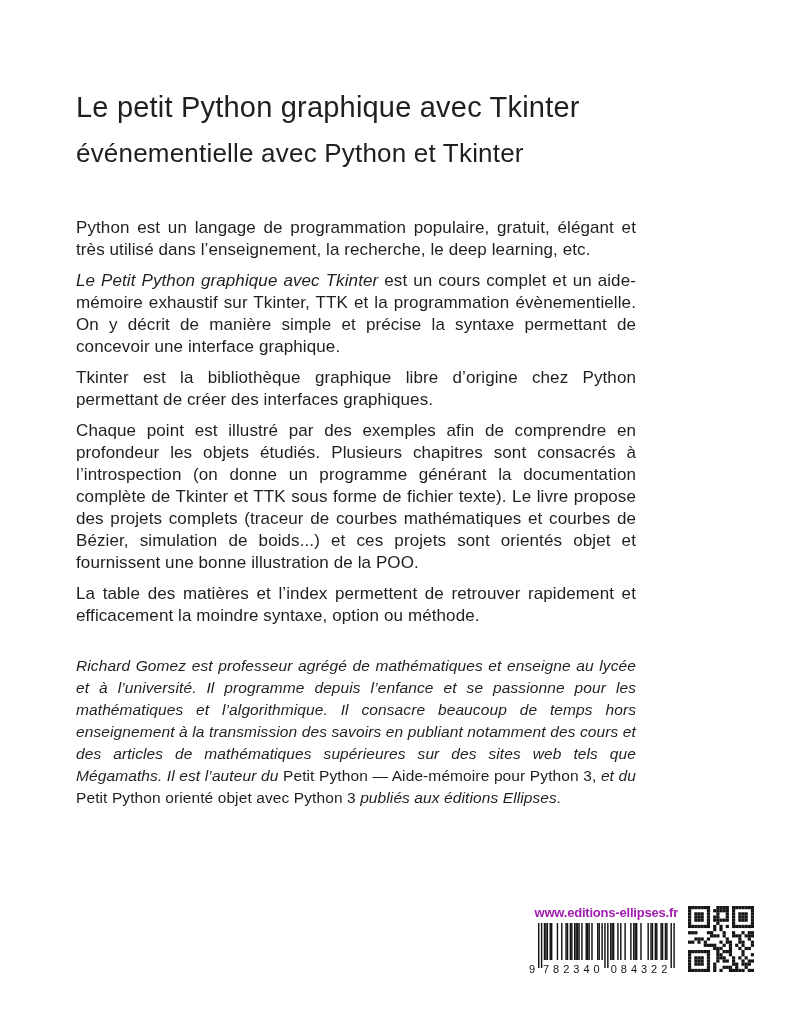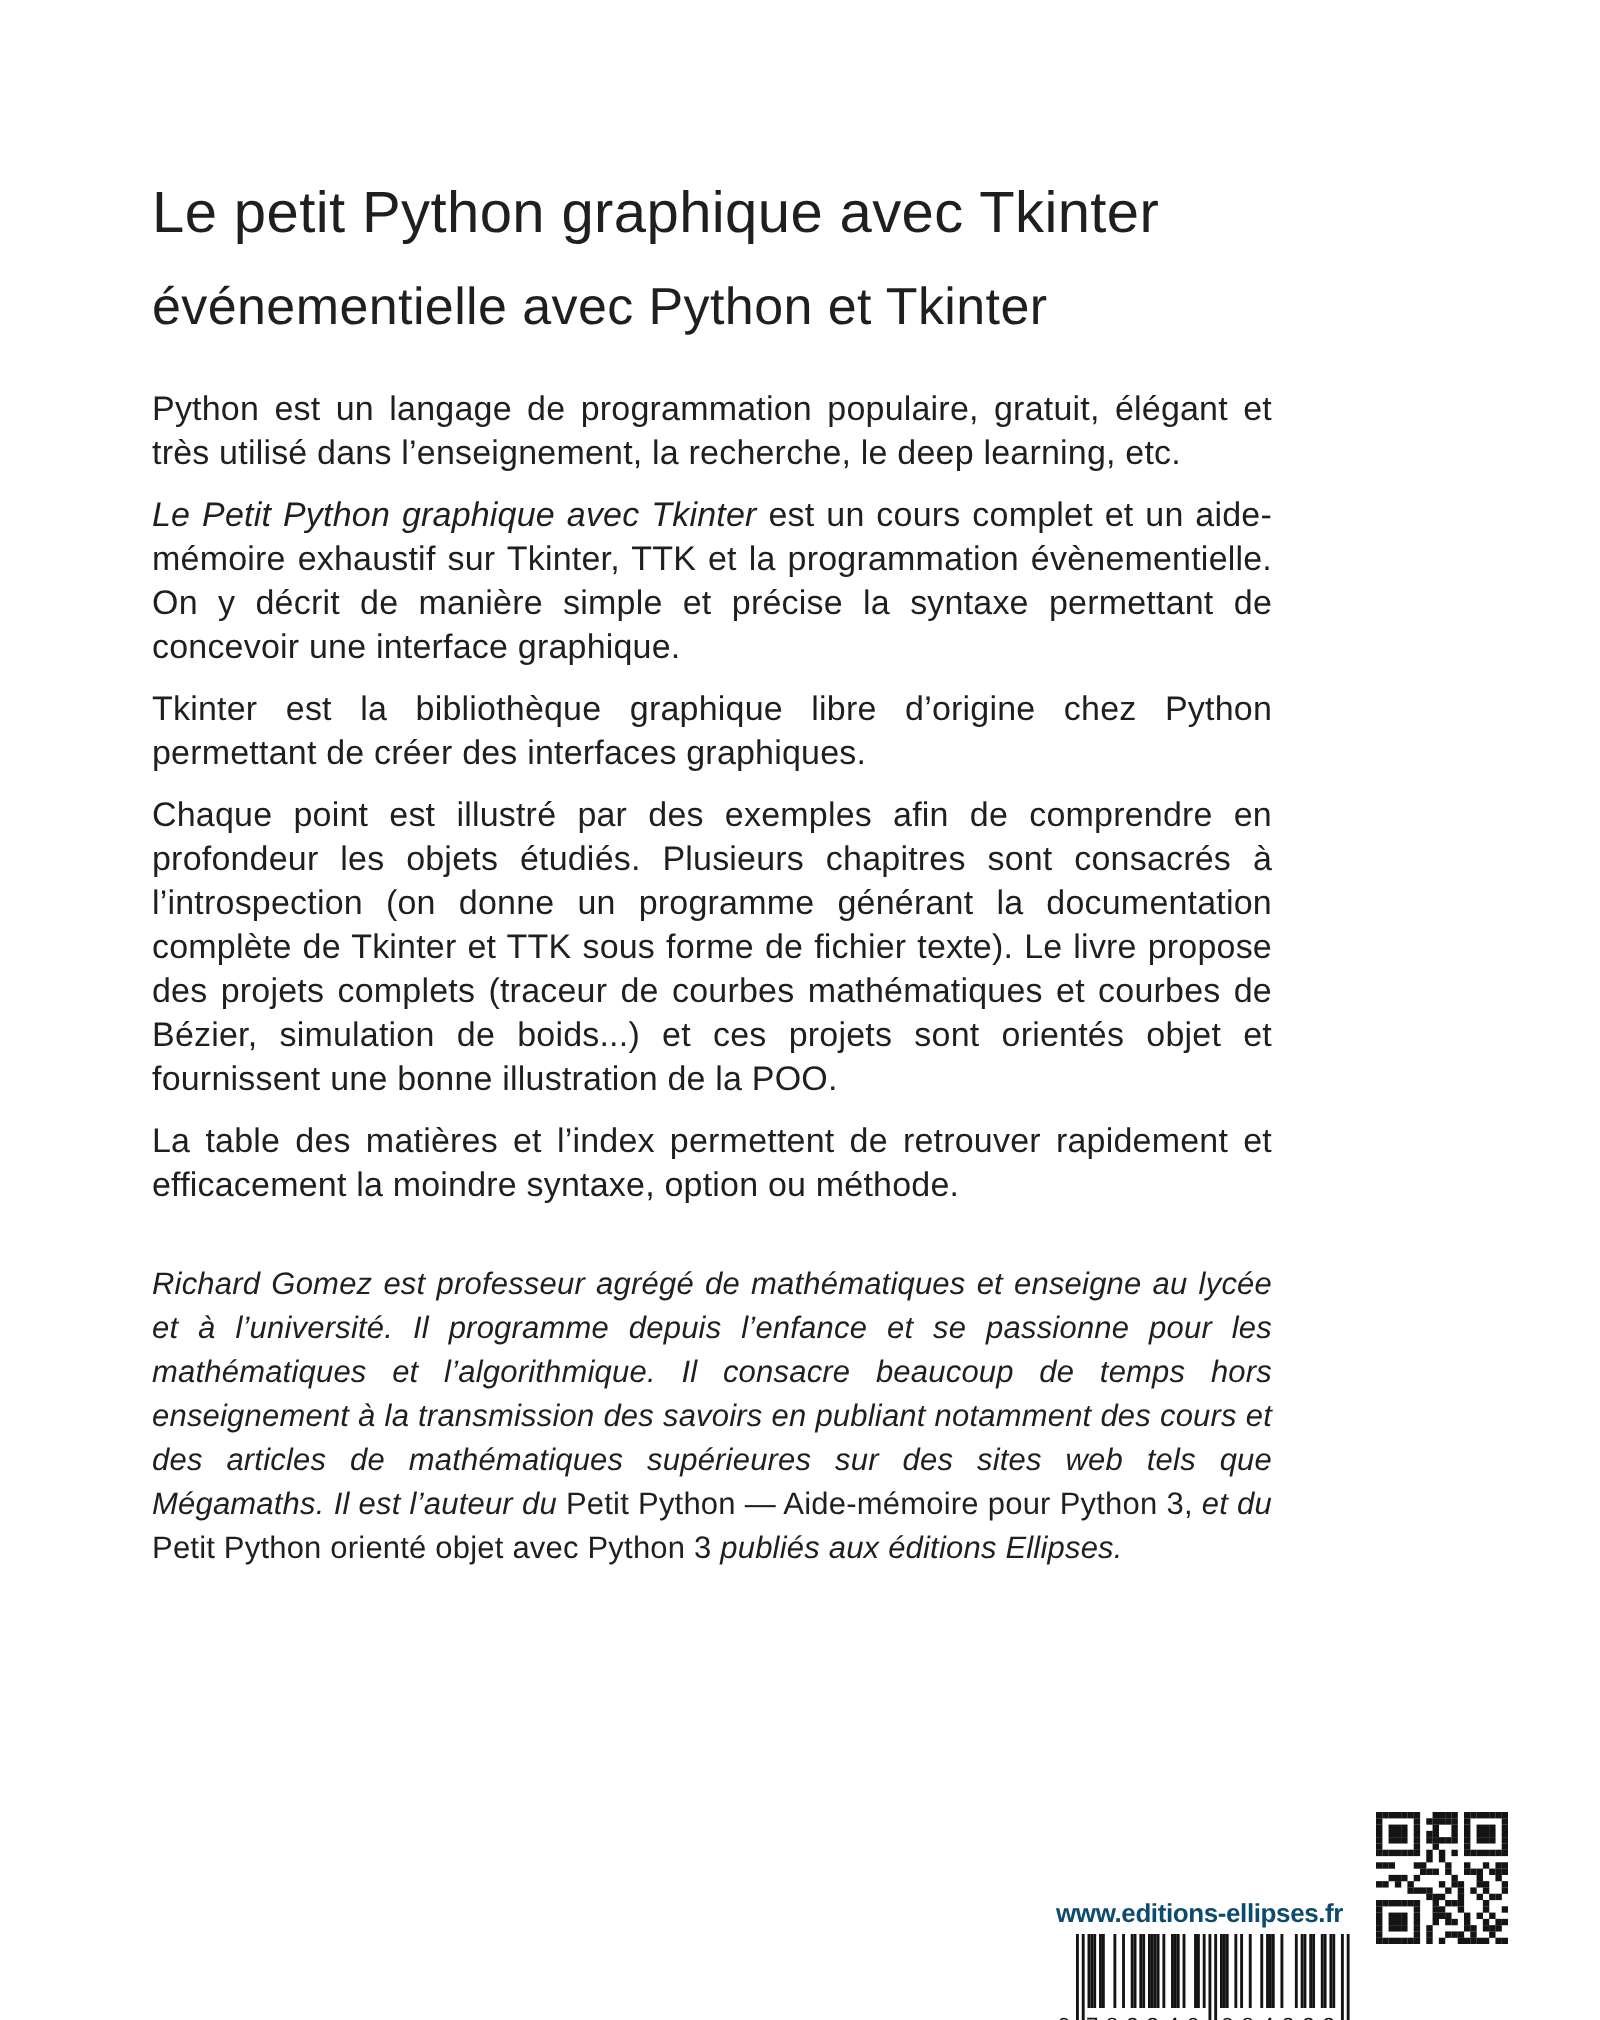--- a/index.html
+++ b/index.html
@@ -23,21 +23,21 @@
     font-weight:400;
     letter-spacing:.2px;
   }
   .subtitle{
     margin-top:12px;
     font-size:26px;
     line-height:32px;
     font-weight:400;
     letter-spacing:.2px;
   }
-  .body-block{ margin-top:25px; }
+  .body-block{ margin-top:48px; }
   .body-block p{
     margin:0 0 9px 0;
     font-size:17px;
     line-height:22px;
     text-align:justify;
     letter-spacing:.1px;
   }
   .bio{
     margin-top:28px;
     font-size:15.5px;
@@ -53,25 +53,24 @@
     display:flex;
     align-items:flex-start;
     gap:10px;
   }
   .barcode-col{ width:150px; }
   .website{
     display:block;
     font-size:13px;
     font-weight:700;
     letter-spacing:-.2px;
-    text-align:left;
-    color:#0c4a6e;
+    text-align:right;
+    color:#a21caf;
     margin-bottom:3px;
     white-space:nowrap;
-    margin-top:44px;
   }
   .barcode-svg{ display:block; }
   .qr-svg{ display:block; margin-top:1px; }
 </style>
 </head>
 <body>
 
 <div class="content">
   <h1 class="title">Le petit Python graphique avec Tkinter</h1>
   <div class="subtitle">

